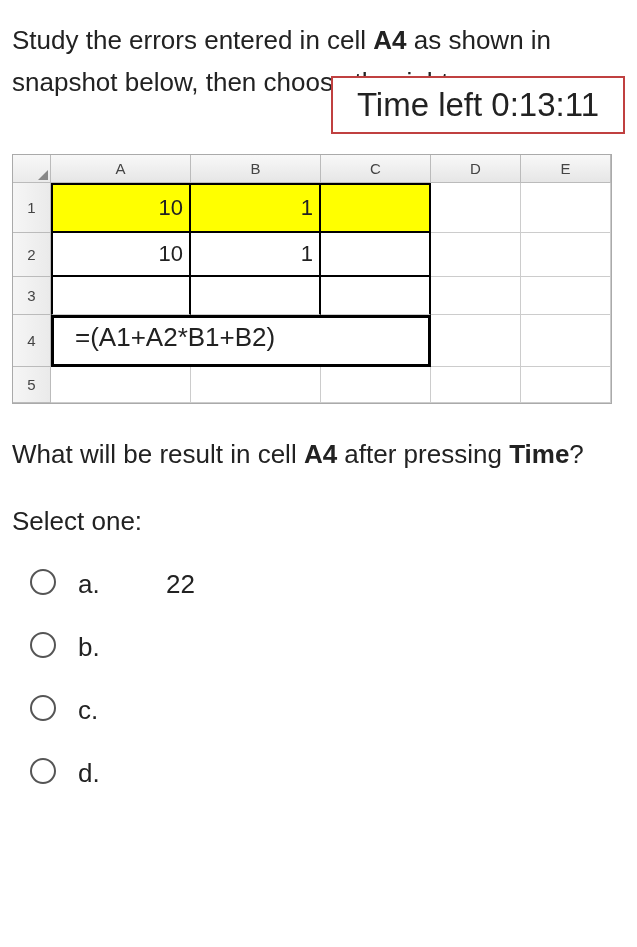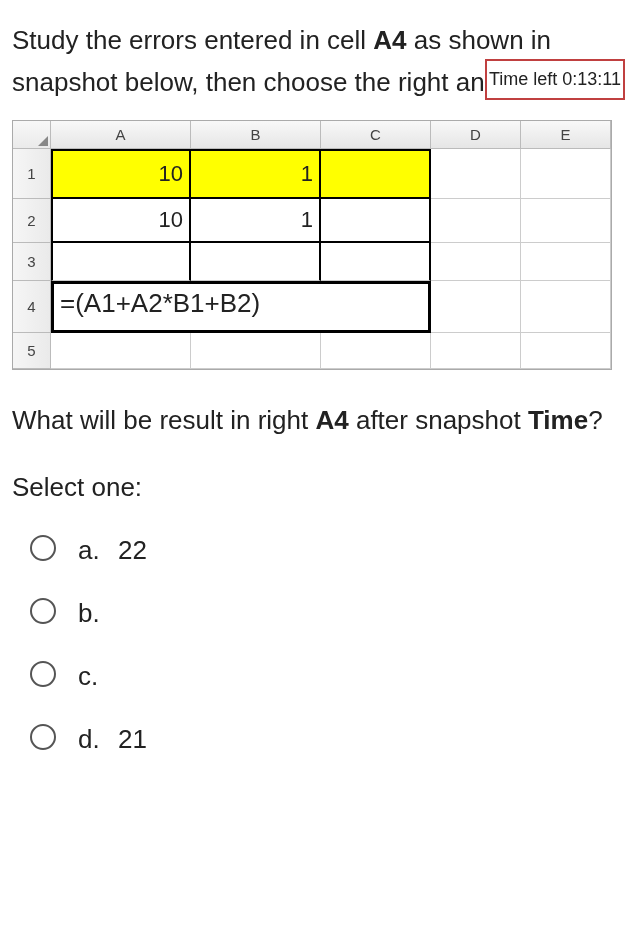--- a/index.html
+++ b/index.html
@@ -17,23 +17,24 @@
     }
     .question-text .bold { font-weight: 700; }
     .header-row {
       display: flex;
       justify-content: flex-end;
       margin-top: -52px;
       margin-bottom: 20px;
     }
     .time-box {
       border: 2px solid #c04040;
-      padding: 8px 2px;
-      font-size: 18px;
-      background: #fff;
+      padding: 8px 24px;
+      font-size: 33px;
+      background: #fff;
+      margin-top: 17px;
     }
     .spreadsheet {
       border: 1px solid #aaa;
       margin: 10px 0 30px 0;
       width: 600px;
       filter: blur(0.3px);
     }
     .ss-row { display: flex; }
     .corner {
       width: 38px;
@@ -98,21 +99,21 @@
     .h5 { height: 36px; }
     .yellow { background: #ffff00; }
     .black-border-r { border-right: 2px solid #000; }
     .black-border-b { border-bottom: 2px solid #000; }
     .black-border-t { border-top: 2px solid #000; }
     .formula-cell {
       border: 3px solid #000;
       font-size: 26px;
       font-family: Arial;
       background: #fff;
-      padding: 4px 6px;
+      padding: 4px 21px;
       width: 380px;
     }
     .post-question {
       font-size: 26px;
       line-height: 1.6;
       margin-bottom: 30px;
     }
     .post-question .bold { font-weight: 700; }
     .select-one {
       font-size: 26px;
@@ -133,21 +134,21 @@
       border-radius: 50%;
       flex-shrink: 0;
       margin-top: 4px;
       margin-right: 22px;
       cursor: pointer;
     }
     .opt-letter {
       width: 40px;
       flex-shrink: 0;
     }
-    .opt-text { flex: 1; }
+    .opt-text { flex: 1; margin-left: 48px; }
   </style>
 </head>
 <body>
 
 <div class="question-text">
   <span>Study the errors entered in cell </span><span class="bold">A4</span><span> as shown in snapshot below, then choose the right answer:</span>
 </div>
 
 <div class="header-row">
   <div class="time-box">Time left 0:13:11</div>
@@ -196,21 +197,21 @@
     <div class="row-h h5">5</div>
     <div class="cell w-a h5"></div>
     <div class="cell w-b h5"></div>
     <div class="cell w-c h5"></div>
     <div class="cell w-d h5"></div>
     <div class="cell w-e h5"></div>
   </div>
 </div>
 
 <div class="post-question">
-  <span>What will be result in right </span><span class="bold">A4</span><span> after snapshot </span><span class="bold">Time</span><span>?</span>
+  <span>What will be result in cell </span><span class="bold">A4</span><span> after pressing </span><span class="bold">Time</span><span>?</span>
 </div>
 
 <div class="select-one">Select one:</div>
 
 <div class="options">
   <div class="option">
     <div class="radio"></div>
     <div class="opt-letter">a.</div>
     <div class="opt-text">22</div>
   </div>
@@ -218,15 +219,14 @@
     <div class="radio"></div>
     <div class="opt-letter">b.</div>
   </div>
   <div class="option">
     <div class="radio"></div>
     <div class="opt-letter">c.</div>
   </div>
   <div class="option">
     <div class="radio"></div>
     <div class="opt-letter">d.</div>
-    <div class="opt-text"> 21</div>
   </div>
 </div>
 
 </body></html>

